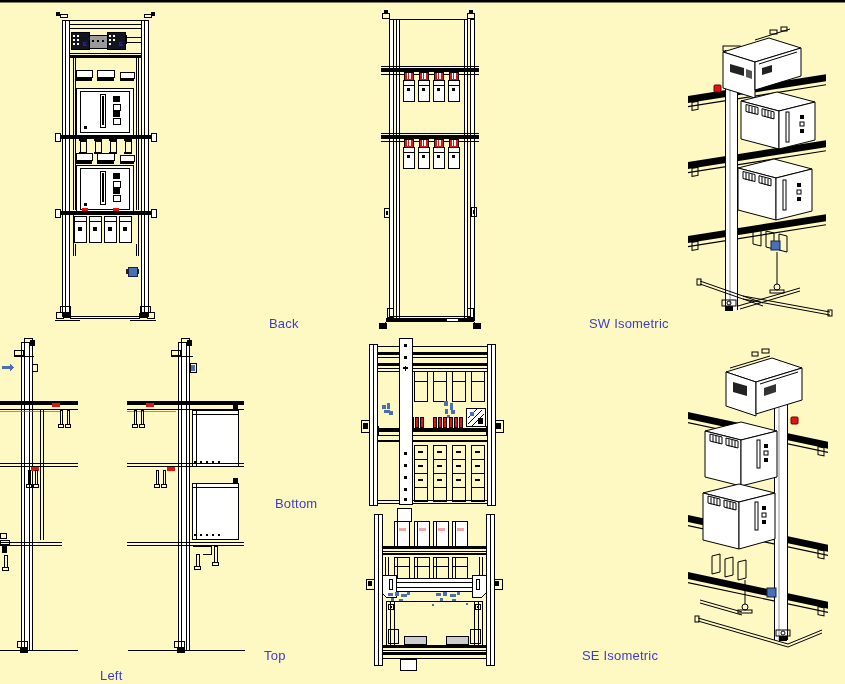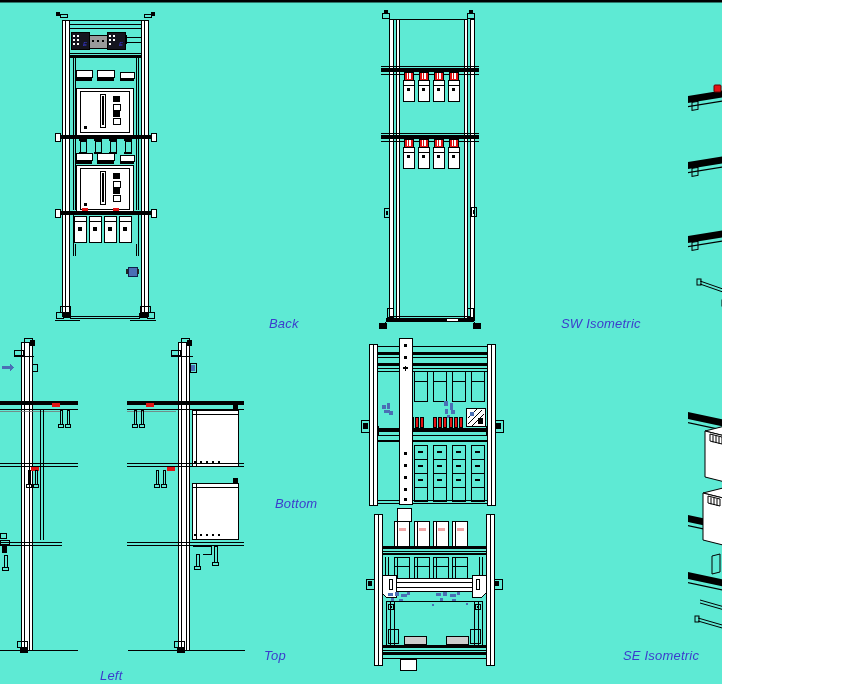--- a/index.html
+++ b/index.html
@@ -1,17 +1,17 @@
 <!DOCTYPE html>
 <html><head>
 <meta charset="utf-8">
 <style>
   html,body{margin:0;padding:0;background:#fff;}
-  .stage{position:relative;width:722px;height:684px;background:#5eead4;overflow:hidden;
-         font-family:"Liberation Sans",sans-serif;font-style:italic;}
+  .stage{position:relative;width:845px;height:684px;background:#fef9c3;overflow:hidden;
+         font-family:"Liberation Sans",sans-serif;}
   .view-label{position:absolute;font-size:13px;color:#3c3ccc;white-space:nowrap;
               font-family:"Liberation Sans",sans-serif;letter-spacing:.2px;}
   svg{position:absolute;left:0;top:0;}
   .o{fill:#fff;stroke:#000;stroke-width:1;}
   .n{fill:none;stroke:#000;stroke-width:1;}
   .fb{fill:#000;stroke:none;}
   .ln{stroke:#000;stroke-width:1;fill:none;}
   .thin{stroke:#777;stroke-width:.8;fill:none;}
 </style>
 </head>
@@ -707,19 +707,19 @@
     <line class="ln" x1="742" y1="612" x2="700" y2="600"></line>
           <line class="ln" x1="742" y1="615" x2="700" y2="603"></line>
     <rect class="n" x="776" y="630" width="14" height="6"></rect>
           <rect class="fb" x="779" y="636" width="8" height="5"></rect>
     <circle class="n" cx="783" cy="633" r="2"></circle>
   </g>
 </g>
 </svg>
 
 <span class="view-label" style="left:269px;top:316px">Back</span>
-<span class="view-label" style="left:561px;top:316px">SW Isometric</span>
+<span class="view-label" style="left:589px;top:316px">SW Isometric</span>
 <span class="view-label" style="left:275px;top:496px">Bottom</span>
 <span class="view-label" style="left:100px;top:668px">Left</span>
 <span class="view-label" style="left:264px;top:648px">Top</span>
-<span class="view-label" style="left:623px;top:648px">SE Isometric</span>
+<span class="view-label" style="left:582px;top:648px">SE Isometric</span>
 
 </div>
 
 </body></html>

